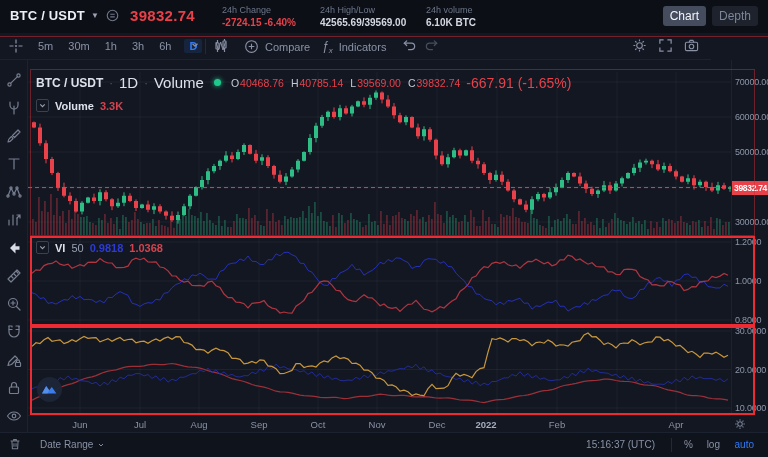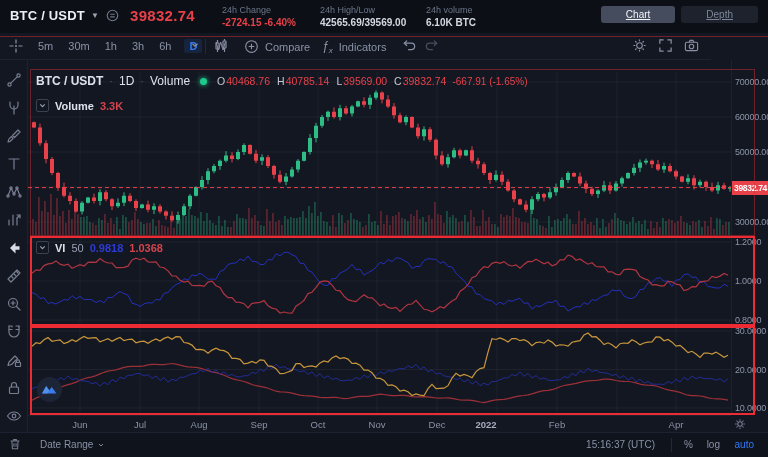--- a/index.html
+++ b/index.html
@@ -11,21 +11,21 @@
   .symbol-wrap{position:absolute;left:10px;top:8px;display:flex;align-items:center;gap:6px;cursor:pointer;}
   .symbol-name{font-size:13px;font-weight:700;color:#eceff5;letter-spacing:.2px;}
   .caret{font-size:8px;color:#9aa1b2;}
   .sym-info{color:#6f7788;display:flex;}
   .big-price{position:absolute;left:130px;top:7px;font-size:15px;font-weight:700;color:#e8414a;letter-spacing:.3px;}
   .stat{position:absolute;top:5px;}
   .stat .lb{font-size:9px;color:#6d7689;}
   .stat .vl{font-size:10px;font-weight:700;color:#d4d8e2;margin-top:2px;}
   .stat .vl.neg{color:#e8414a;}
   .viewbtns{position:absolute;right:10px;top:6px;display:flex;gap:6px;}
-  .vbtn{font-size:10px;padding:3px 25px;border-radius:3px;cursor:pointer;text-decoration:underline;}
+  .vbtn{font-size:12px;padding:3px 7px;border-radius:3px;cursor:pointer;}
   .vbtn.active{background:#454c5e;color:#f2f4f8;}
   .vbtn.idle{background:#1d222d;color:#7d8698;}
   
   .toolbar{position:absolute;left:0;top:33px;width:711px;height:27px;background:#131722;border-bottom:1px solid #1d2230;}
   .tb-icon{position:absolute;top:5px;color:#8a91a5;display:flex;cursor:pointer;}
   .tb-icon.dim{color:#474e5d;}
   .intervals{position:absolute;left:36px;top:6px;display:flex;align-items:center;gap:11px;font-size:11px;color:#8a92a6;}
   .interval{cursor:pointer;padding:1px 2px;}
   .interval.active{color:#3179f5;font-weight:700;background:rgba(49,121,245,.13);border-radius:2px;padding:1px 5px;}
   .tb-group{position:absolute;top:6px;display:flex;align-items:center;gap:6px;font-size:11px;color:#8a92a6;cursor:pointer;}
@@ -45,27 +45,27 @@
   .t-lbl{position:absolute;top:3px;transform:translateX(-50%);font-size:9.5px;color:#8a92a6;white-space:nowrap;}
   .t-lbl.year{font-weight:700;color:#a6adbe;}
   .ta-gear{position:absolute;right:26px;top:2px;color:#7a8296;display:flex;cursor:pointer;}
   
   .selbox{position:absolute;border:2px solid #ee2b33;z-index:4;pointer-events:none;}
   .mainbox{position:absolute;border:1px solid rgba(200,45,52,.5);z-index:4;pointer-events:none;}
   
   .pane-hd{position:absolute;display:flex;align-items:center;gap:6px;z-index:7;font-size:11px;}
   .hd-sym{font-size:12px;font-weight:600;color:#dde1ea;}
   .hd-sep{color:#565d6e;}
-  .hd-part{color:#dde1ea;font-size:12px;}
+  .hd-part{color:#dde1ea;font-size:15px;}
   .status-dot{width:7px;height:7px;border-radius:50%;background:#1ec98b;box-shadow:0 0 5px #1ec98b;margin:0 4px;}
   .ohlc{display:flex;gap:7px;font-size:10.5px;}
   .ohlc .pair{display:flex;gap:1px;}
   .ohlc .k{color:#c6cad6;}
   .ohlc .v{color:#e8414a;}
-  .chg{color:#e8414a;font-size:10px;}
+  .chg{color:#e8414a;font-size:14px;}
   .chev-box{width:13px;height:13px;border:1px solid #3a4150;border-radius:2px;display:flex;
             align-items:center;justify-content:center;color:#9aa1b2;cursor:pointer;background:rgba(19,23,34,.6);}
   .hd-title{color:#dde1ea;font-weight:600;}
   .hd-param{color:#9aa1b2;}
   .val-blue{color:#2d3bd4;font-weight:600;}
   .val-red{color:#d4434d;font-weight:600;}
   .val-orange{color:#cf9b3a;font-weight:600;}
   .watermark{position:absolute;left:36px;top:376px;z-index:5;opacity:.95;}
   
   .footer{position:absolute;left:0;top:432px;width:768px;height:25px;background:#0f131c;border-top:1px solid #1d2230;z-index:6;}

